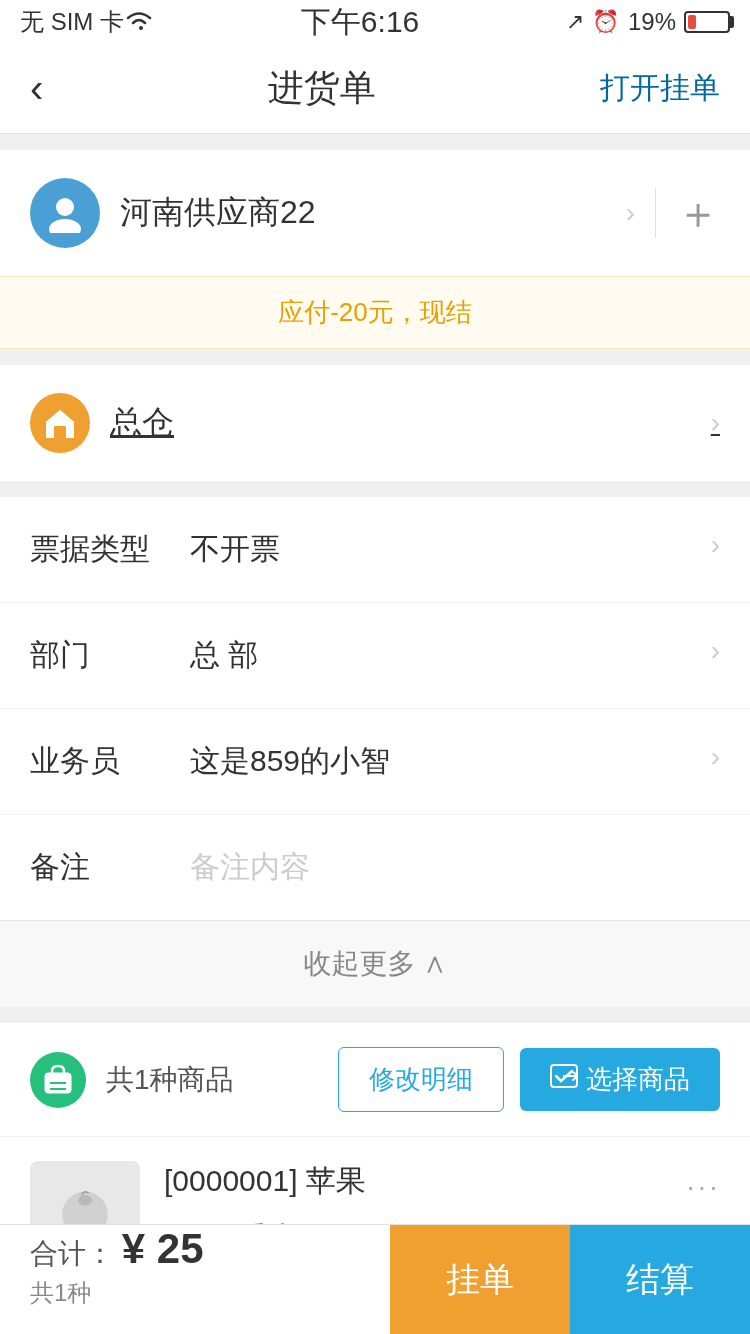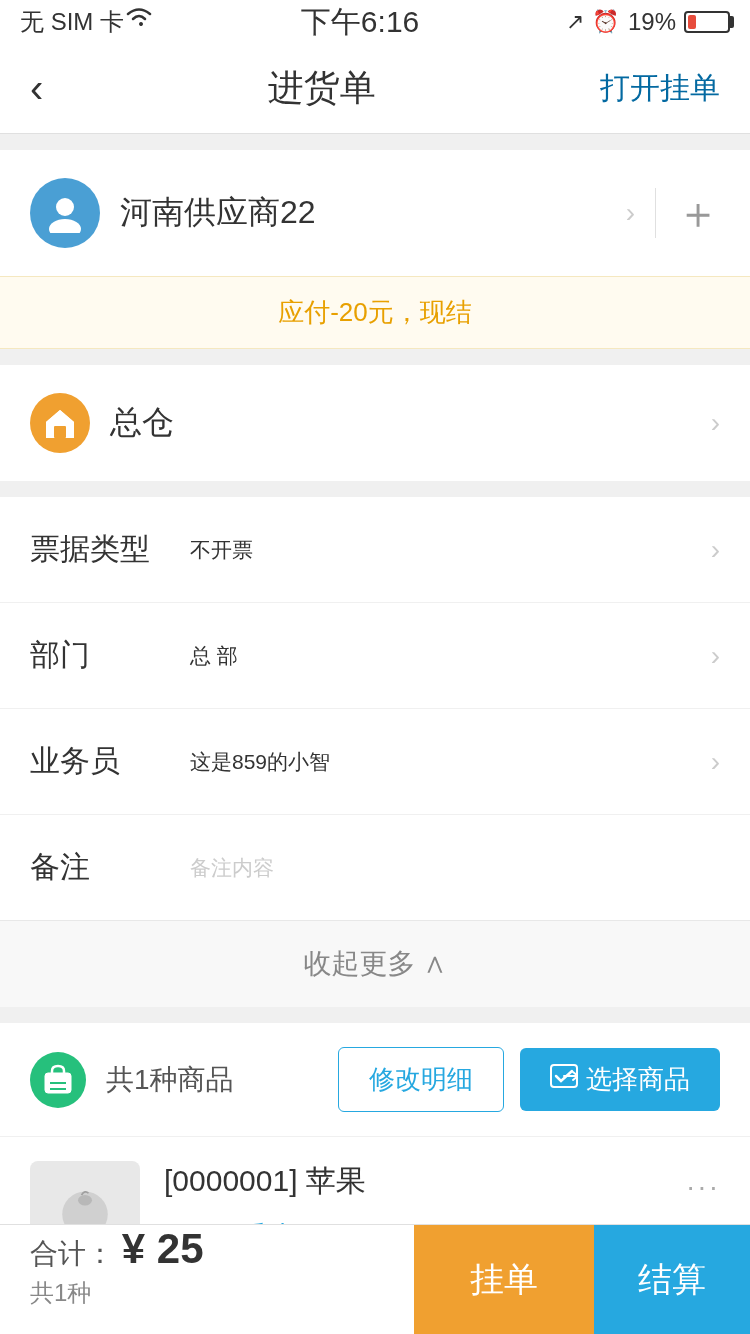--- a/index.html
+++ b/index.html
@@ -18,21 +18,21 @@
       width: 100%;
       height: 44px;
       background: #fff;
       display: flex;
       align-items: center;
       justify-content: space-between;
       padding: 0 20px;
       font-size: 24px;
       color: #333;
     }
-    .status-left { display: flex; align-items: flex-start; }
+    .status-left { display: flex; align-items: flex-end; }
     .status-center { font-size: 30px; font-weight: 500; }
     .status-right { display: flex; align-items: center; gap: 8px; font-size: 24px; }
     .battery {
       width: 46px; height: 22px; border: 2px solid #333; border-radius: 4px; position: relative; display: inline-flex; align-items: center; padding: 2px;
     }
     .battery::after { content: ''; width: 4px; height: 12px; background: #333; position: absolute; right: -6px; top: 50%; transform: translateY(-50%); border-radius: 0 2px 2px 0; }
     .battery-fill { width: 20%; height: 100%; background: #e74c3c; border-radius: 2px; }
 
     
     .nav-bar {
@@ -80,39 +80,39 @@
       border-bottom: 1px solid #f5e8c0;
       text-align: center;
     }
 
     
     .warehouse-row {
       display: flex;
       align-items: center;
       padding: 28px 30px;
       background: #fff;
+      text-decoration: underline;
     }
     .warehouse-icon {
       width: 60px; height: 60px; border-radius: 50%; background: #f0a030;
       display: flex; align-items: center; justify-content: center;
       font-size: 28px; color: #fff; margin-right: 20px; flex-shrink: 0;
     }
     .warehouse-name { flex: 1; font-size: 32px; color: #333; }
 
     
     .form-row {
       display: flex;
-      align-items: center;
       padding: 32px 30px;
       background: #fff;
       border-top: 1px solid #f0f0f0;
     }
     .form-row:first-child { border-top: none; }
     .form-label { font-size: 30px; color: #333; width: 140px; flex-shrink: 0; }
-    .form-value { flex: 1; font-size: 21px; color: #333; padding-left: 20px; }
+    .form-value { flex: 1; font-size: 30px; color: #333; padding-left: 20px; }
     .form-placeholder { color: #ccc; }
 
     
     .collapse-row {
       background: #f8f8f8;
       padding: 24px 30px;
       text-align: left;
       font-size: 28px;
       color: #888;
       border-top: 1px solid #e8e8e8;
@@ -186,21 +186,21 @@
     .total-amount { font-size: 42px; font-weight: bold; color: #333; display: inline; }
     .total-count { font-size: 24px; color: #888; margin-top: 4px; }
     .btn-hang {
       width: 180px; height: 110px;
       background: #f0a030; color: #fff;
       font-size: 34px; font-weight: 500;
       border: none; cursor: pointer;
       display: flex; align-items: center; justify-content: center;
     }
     .btn-checkout {
-      width: 156px; height: 110px;
+      width: 180px; height: 110px;
       background: #26a8e0; color: #fff;
       font-size: 34px; font-weight: 500;
       border: none; cursor: pointer;
       display: flex; align-items: center; justify-content: center;
     }
   </style>
 </head>
 <body>
 
 <div class="status-bar">

